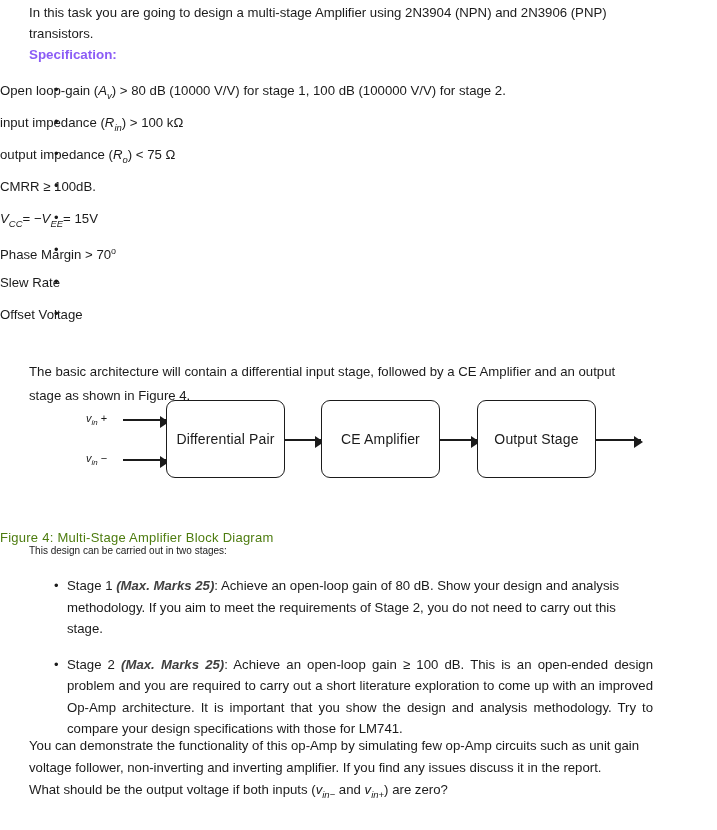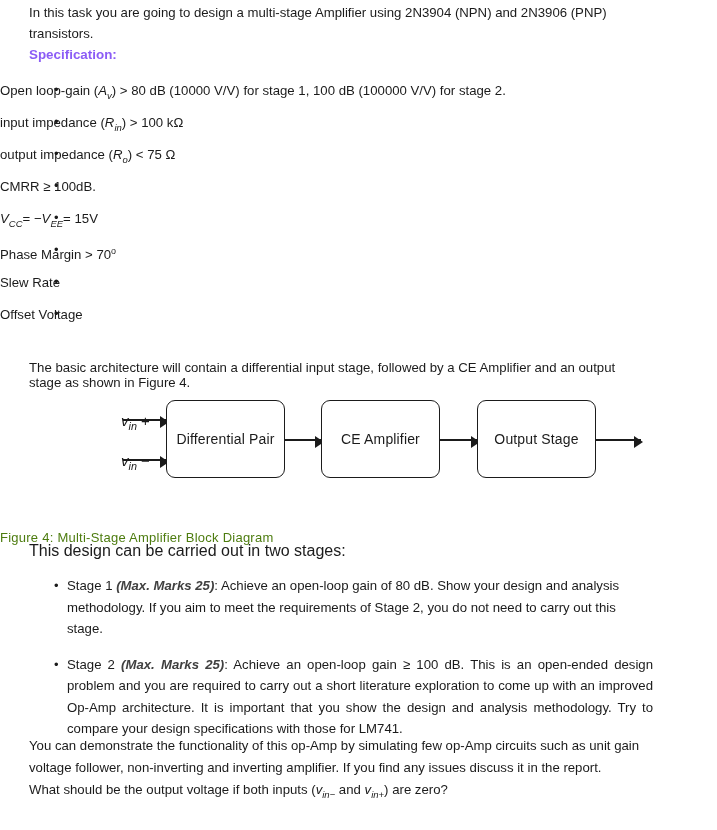--- a/index.html
+++ b/index.html
@@ -62,21 +62,21 @@
     top: -1px;
     font-size: 13px;
     color: #1b1b1b;
   }
   .arch-para {
     position: absolute;
     left: 29px;
     top: 360px;
     width: 600px;
     font-size: 13.2px;
-    line-height: 15px;
+    line-height: 24px;
   }
   
   .figure {
     position: absolute;
     left: 0;
     top: 398px;
     width: 717px;
     height: 100px;
   }
   .blk {
@@ -94,24 +94,23 @@
     font-size: 14px;
     color: #1b1b1b;
     letter-spacing: 0.15px;
   }
   .blk1 { left: 166px; }
   .blk2 { left: 321px; }
   .blk3 { left: 477px; }
 
   .inlabel {
     position: absolute;
-    font-size: 15px;
+    font-size: 11px;
     color: #1b1b1b;
     white-space: nowrap;
-    margin-left: 35px;
   }
   .inlabel.top { left: 86px; top: 14px; }
   .inlabel.bot { left: 86px; top: 54px; }
 
   .arrow {
     position: absolute;
     height: 0;
     border-top: 2px solid #1b1b1b;
   }
   .arrow::after {
@@ -136,21 +135,21 @@
     top: 530px;
     width: 717px;
     font-size: 13px;
     color: #4d7c0f;
     letter-spacing: 0.25px;
   }
   .two-stages {
     position: absolute;
     left: 29px;
     top: 540px;
-    font-size: 16px;
+    font-size: 10px;
     line-height: 21px;
   }
   .stage-list {
     position: absolute;
     left: 0;
     top: 575px;
     width: 680px;
     margin: 0;
     padding: 0;
     list-style: none;

